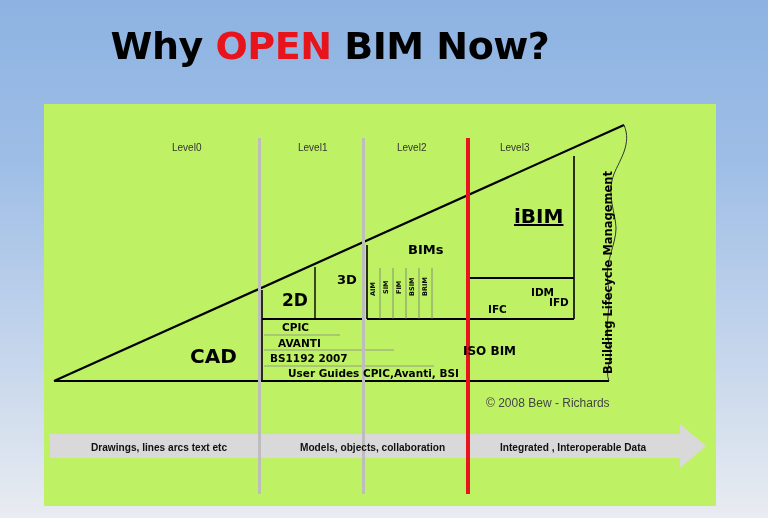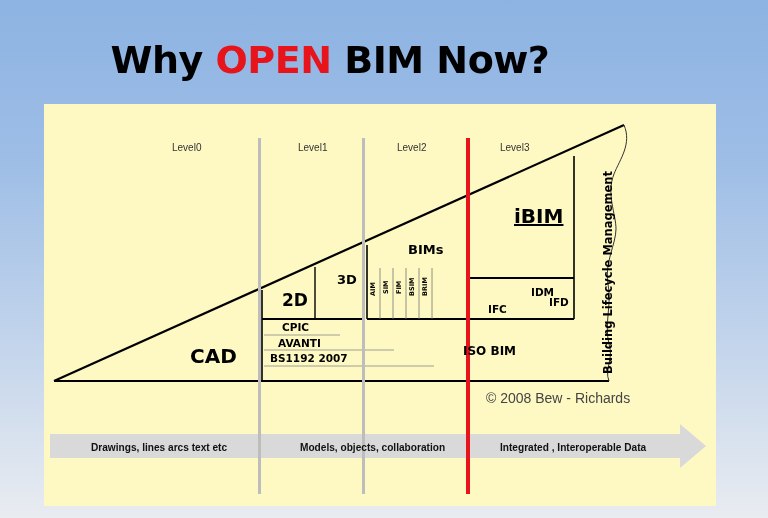--- a/index.html
+++ b/index.html
@@ -2,36 +2,36 @@
 <html><head>
 <meta charset="utf-8">
 <style>
   html, body { margin: 0; padding: 0; }
   body {
     width: 768px; height: 518px; overflow: hidden; position: relative;
     background: linear-gradient(to bottom, #8db3e2 0%, #9dbde6 30%, #c7d7ec 70%, #e9ecf1 100%);
     font-family: "Liberation Sans", sans-serif;
   }
   .title {
-    position: absolute; left: 0; top: 38px; width: 660px; text-align: center;
+    position: absolute; left: 0; top: 24px; width: 660px; text-align: center;
     font-family: "DejaVu Sans", sans-serif; font-weight: bold; font-size: 38px;
     color: #000; letter-spacing: -0.5px;
   }
   .title .red { color: #e8141c; }
   .panel {
     position: absolute; left: 44px; top: 104px; width: 672px; height: 402px;
-    background: #fef9c3;
+    background: #bef264;
   }
   svg.diagram { position: absolute; left: 0; top: 0; }
   .lbl { position: absolute; white-space: nowrap; color: #000; }
   .lvl { font-size: 10px; color: #333; }
   .bold { font-family: "DejaVu Sans", sans-serif; font-weight: bold; }
   .small-b { font-family: "DejaVu Sans", sans-serif; font-weight: bold; font-size: 10.5px; }
   .vert { transform: rotate(-90deg); transform-origin: left top; }
-  .copy { font-size: 14px; color: #444; }
+  .copy { font-size: 12px; color: #444; margin-top: 6px; }
   .caption { font-family: "Liberation Sans", sans-serif; font-size: 11.5px; font-weight: bold; color: #111; transform: scaleX(0.88); transform-origin: left top; }
 </style>
 </head>
 <body>
 
 <div class="title">
   <span>Why </span><span class="red">OPEN</span><span> BIM Now?</span>
 </div>
 
 <div class="panel">
@@ -74,20 +74,21 @@
   <div class="lbl lvl" style="left:353px; top:38px;">Level2</div>
   <div class="lbl lvl" style="left:456px; top:38px;">Level3</div>
 
   <div class="lbl bold" style="left:146px; top:240px; font-size:20px;">CAD</div>
 
   <div class="lbl bold" style="left:238px; top:186px; font-size:17px;">2D</div>
   <div class="lbl bold" style="left:293px; top:168px; font-size:13px;">3D</div>
   <div class="lbl small-b" style="left:238px; top:217px;">CPIC</div>
   <div class="lbl small-b" style="left:234px; top:233px;">AVANTI</div>
   <div class="lbl small-b" style="left:226px; top:248px;text-align:right;">BS1192 2007</div>
+  <div class="lbl small-b" style="left:244px; top:263px;">User Guides CPIC,Avanti, BSI</div>
 
   <div class="lbl bold" style="left:364px; top:138px; font-size:13px;">BIMs</div>
   <div class="lbl bold vert" style="left:325px; top:192px; font-size:6.5px;">AIM</div>
   <div class="lbl bold vert" style="left:338px; top:190px; font-size:6.5px;">SIM</div>
   <div class="lbl bold vert" style="left:351px; top:190px; font-size:6.5px;">FIM</div>
   <div class="lbl bold vert" style="left:364px; top:192px; font-size:6.5px;">BSIM</div>
   <div class="lbl bold vert" style="left:377px; top:192px; font-size:6.5px;">BRIM</div>
   <div class="lbl small-b" style="left:419px; top:240px; font-size:12px;">ISO BIM</div>
 
   <div class="lbl bold" style="left:470px; top:100px; font-size:20px;text-decoration:underline;">iBIM</div>

